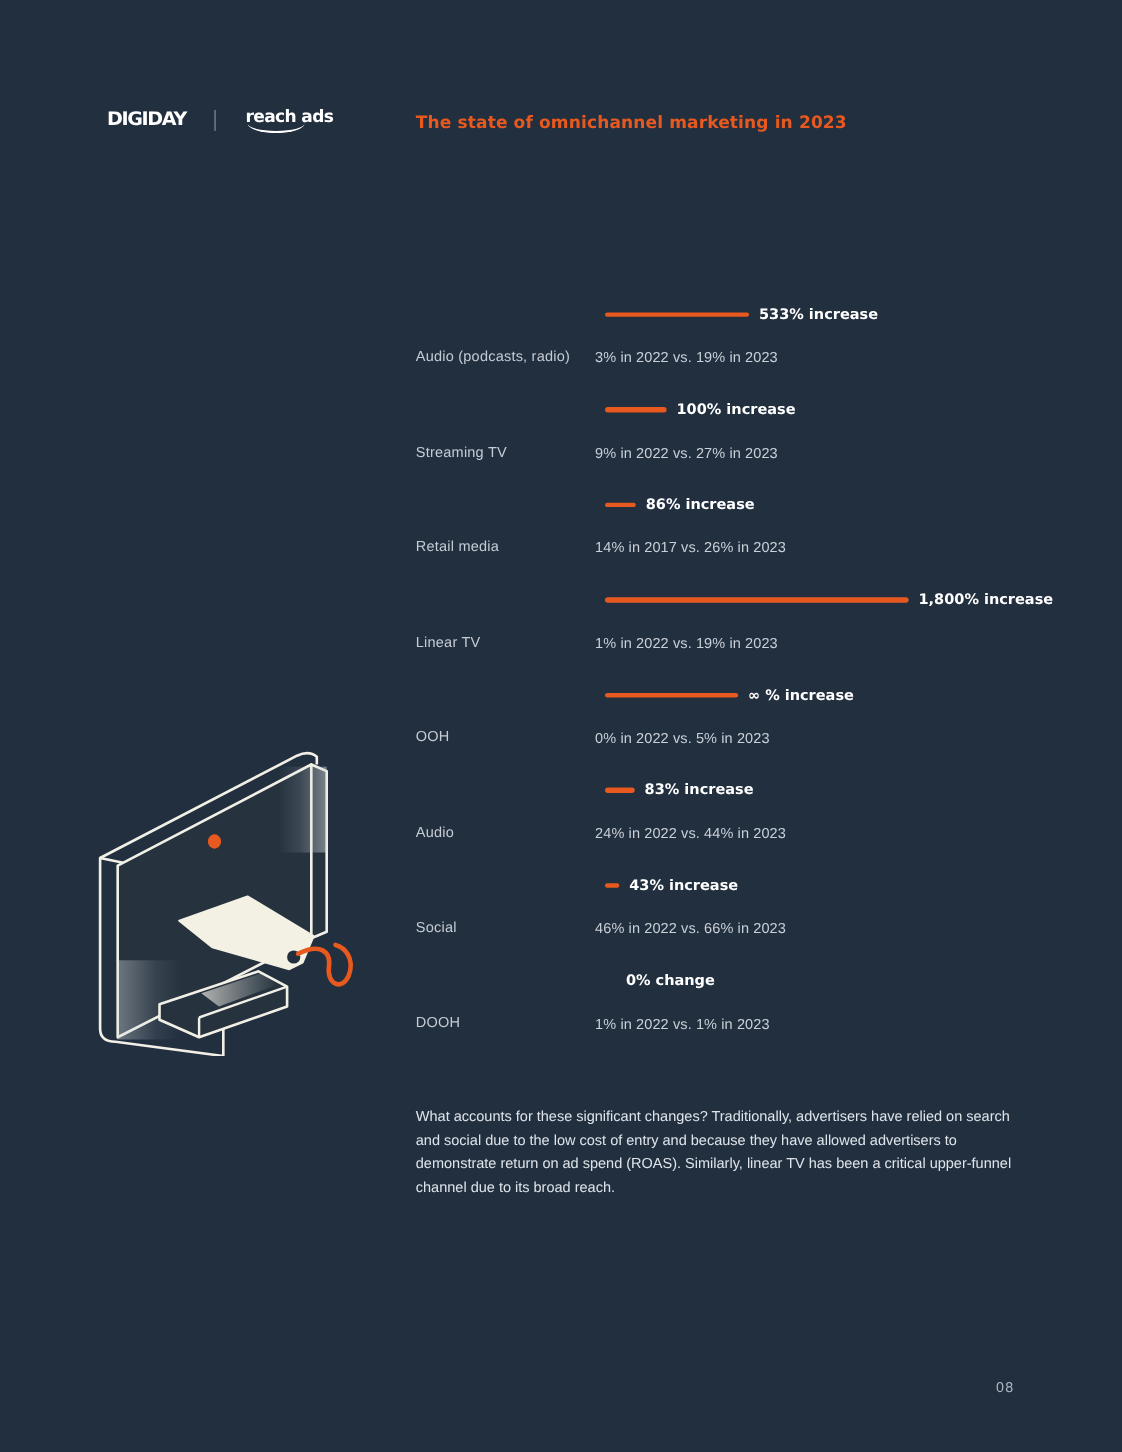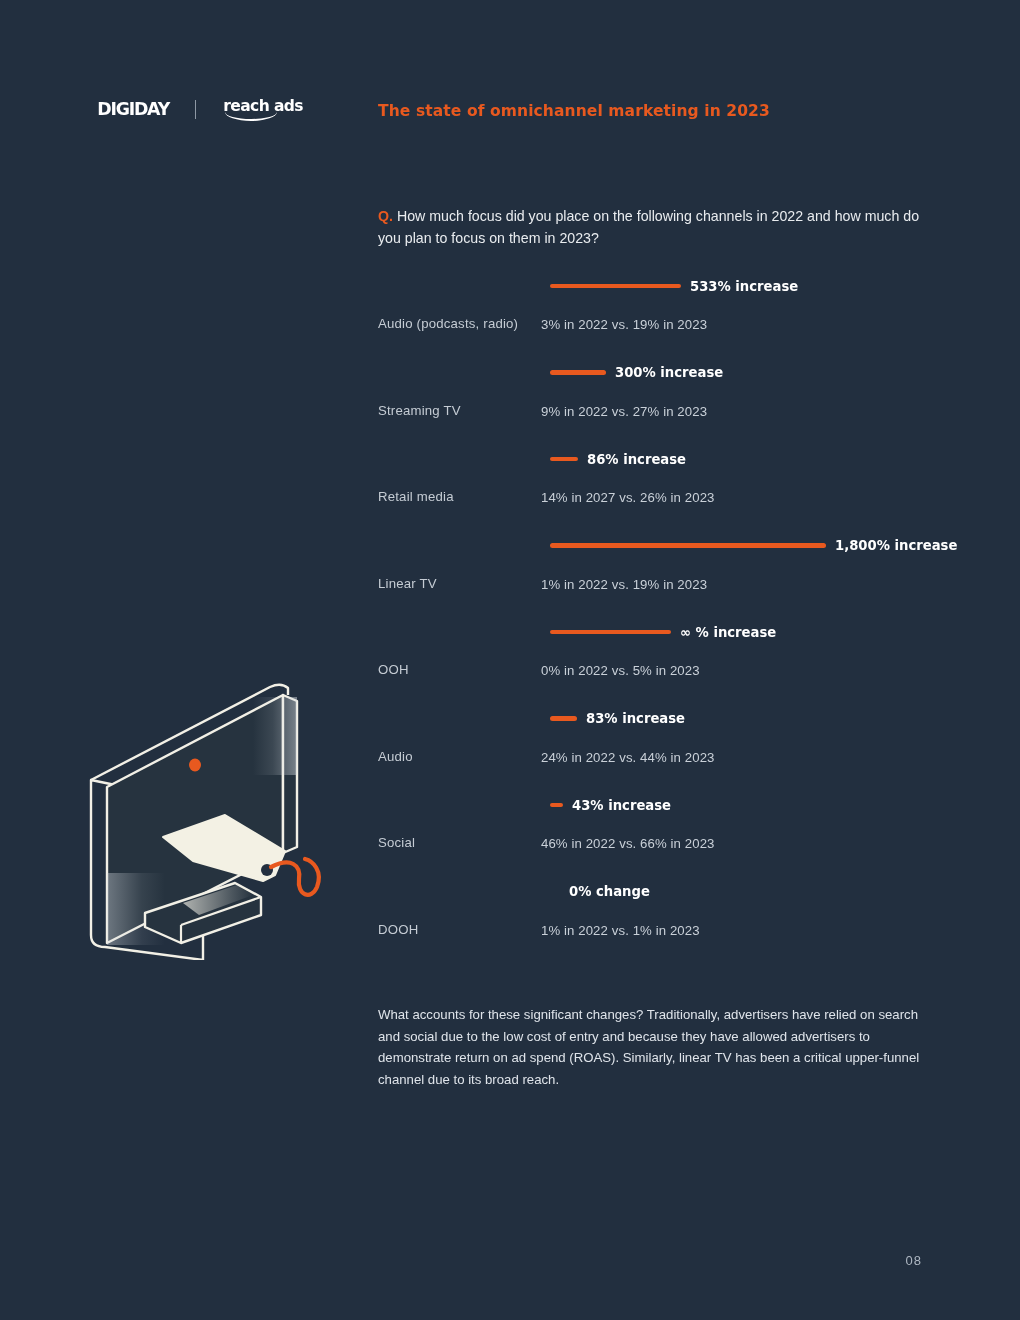--- a/index.html
+++ b/index.html
@@ -208,52 +208,48 @@
       <div class="logo-divider"></div>
       <div class="logo-amazon">
         <span>reach ads</span>
         <span class="smile"></span>
       </div>
     </div>
 
     <div class="report-title">The state of omnichannel marketing in 2023</div>
   </div>
 
-  <div class="question">
-    <span class="q-mark">Q.</span>
-    <span class="q-text">How much focus did you place on the following channels in 2022 and how much do you plan to focus on them in 2023?</span>
-  </div>
 
   <div class="chart">
 
     <div class="row">
       <div class="row-label">Audio (podcasts, radio)</div>
       <div class="row-main">
         <div class="bar" style="width:131px"></div>
         <div class="row-value">533% increase</div>
       </div>
       <div class="row-detail">3% in 2022 vs. 19% in 2023</div>
     </div>
 
     <div class="row">
       <div class="row-label">Streaming TV</div>
       <div class="row-main">
         <div class="bar" style="width:56px"></div>
-        <div class="row-value">300% increase</div>
+        <div class="row-value">100% increase</div>
       </div>
       <div class="row-detail">9% in 2022 vs. 27% in 2023</div>
     </div>
 
     <div class="row">
       <div class="row-label">Retail media</div>
       <div class="row-main">
         <div class="bar" style="width:28px"></div>
         <div class="row-value">86% increase</div>
       </div>
-      <div class="row-detail">14% in 2027 vs. 26% in 2023</div>
+      <div class="row-detail">14% in 2017 vs. 26% in 2023</div>
     </div>
 
     <div class="row">
       <div class="row-label">Linear TV</div>
       <div class="row-main">
         <div class="bar" style="width:276px"></div>
         <div class="row-value">1,800% increase</div>
       </div>
       <div class="row-detail">1% in 2022 vs. 19% in 2023</div>
     </div>

